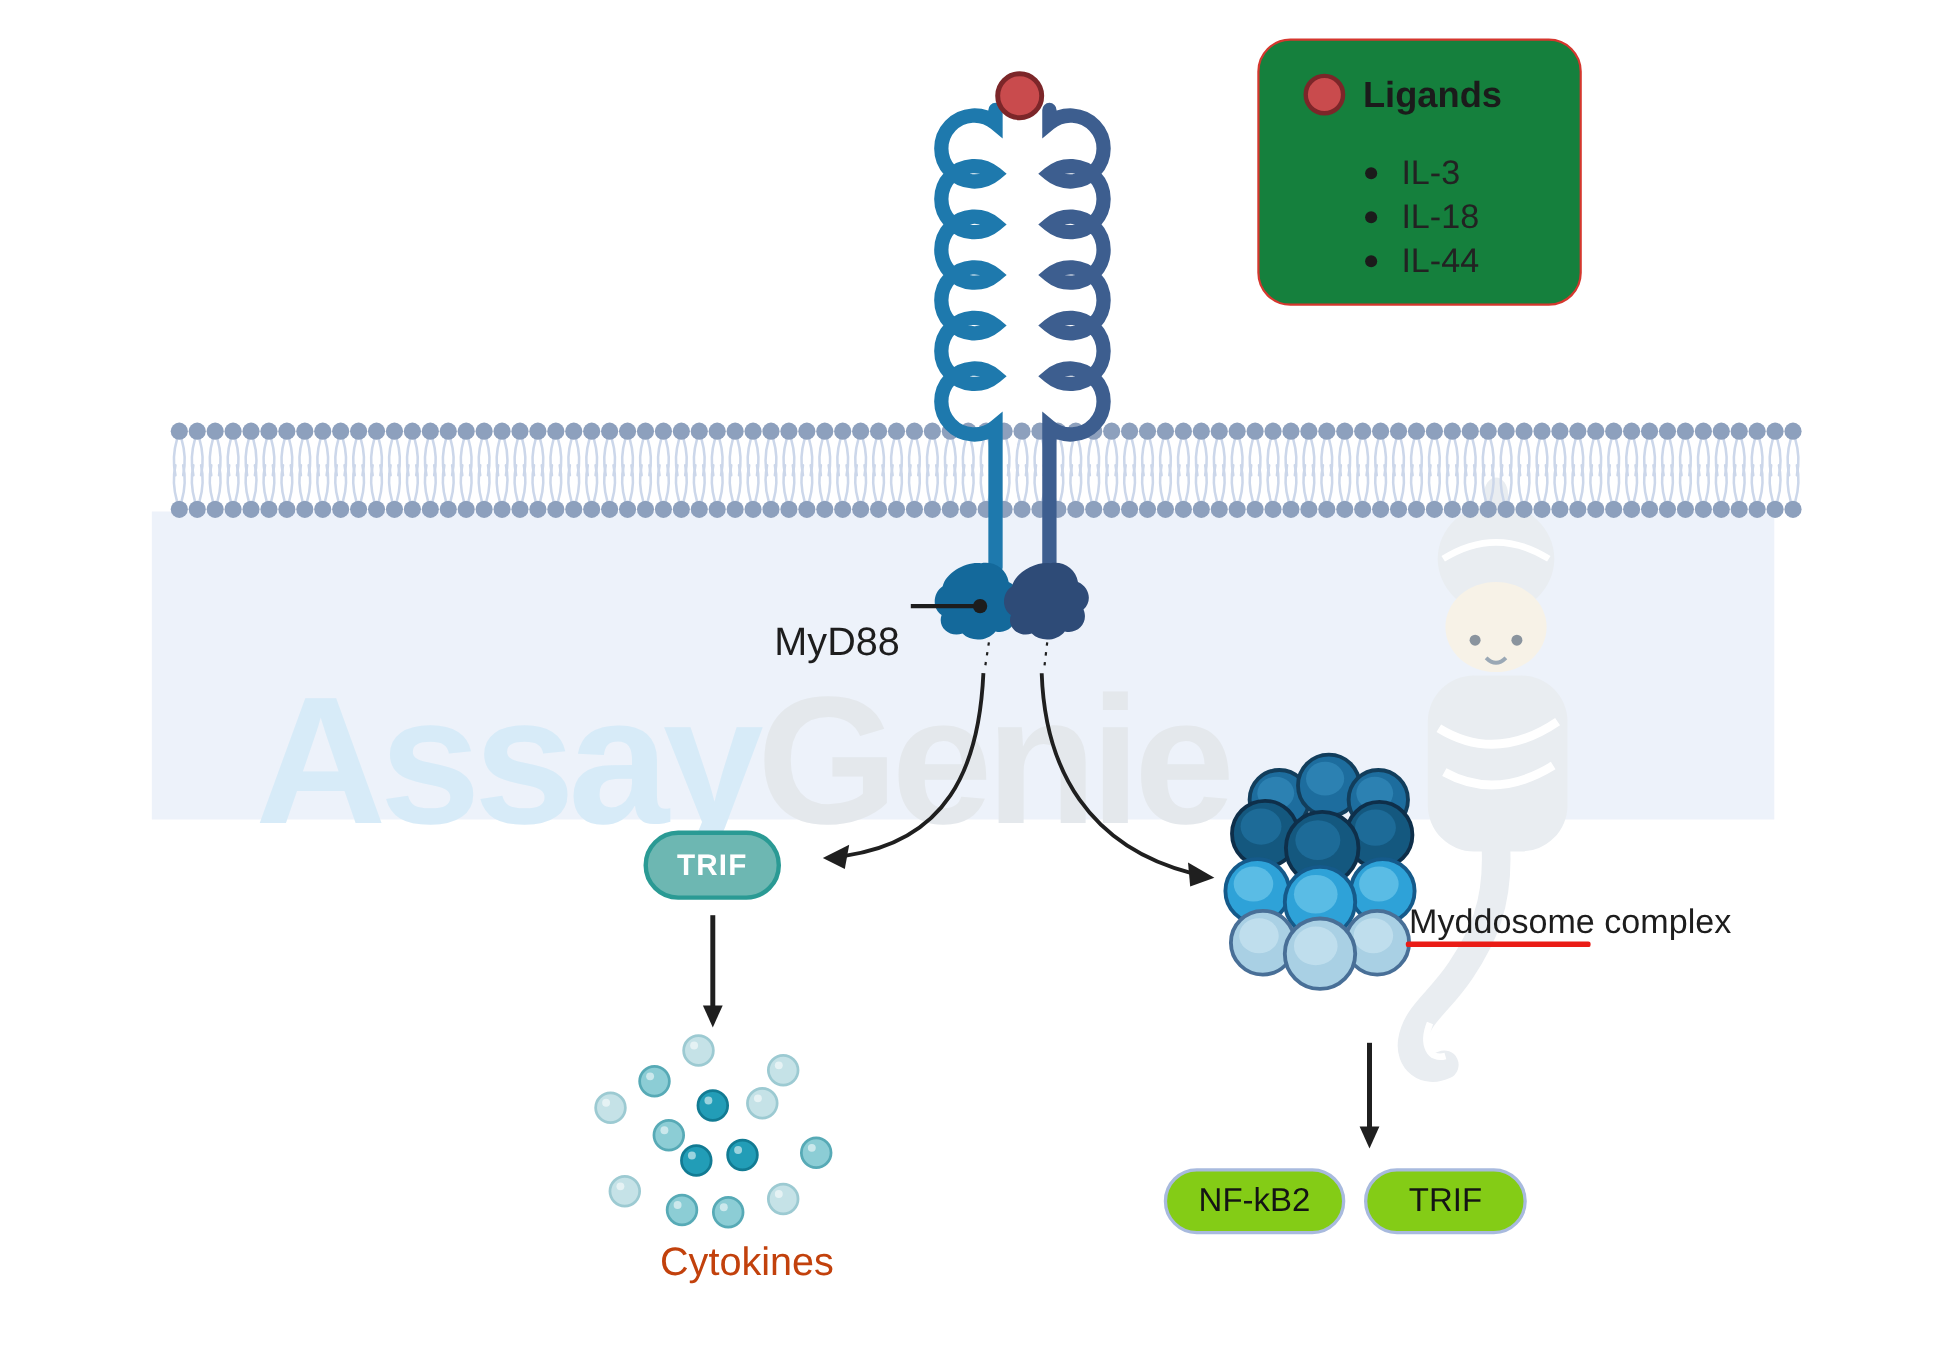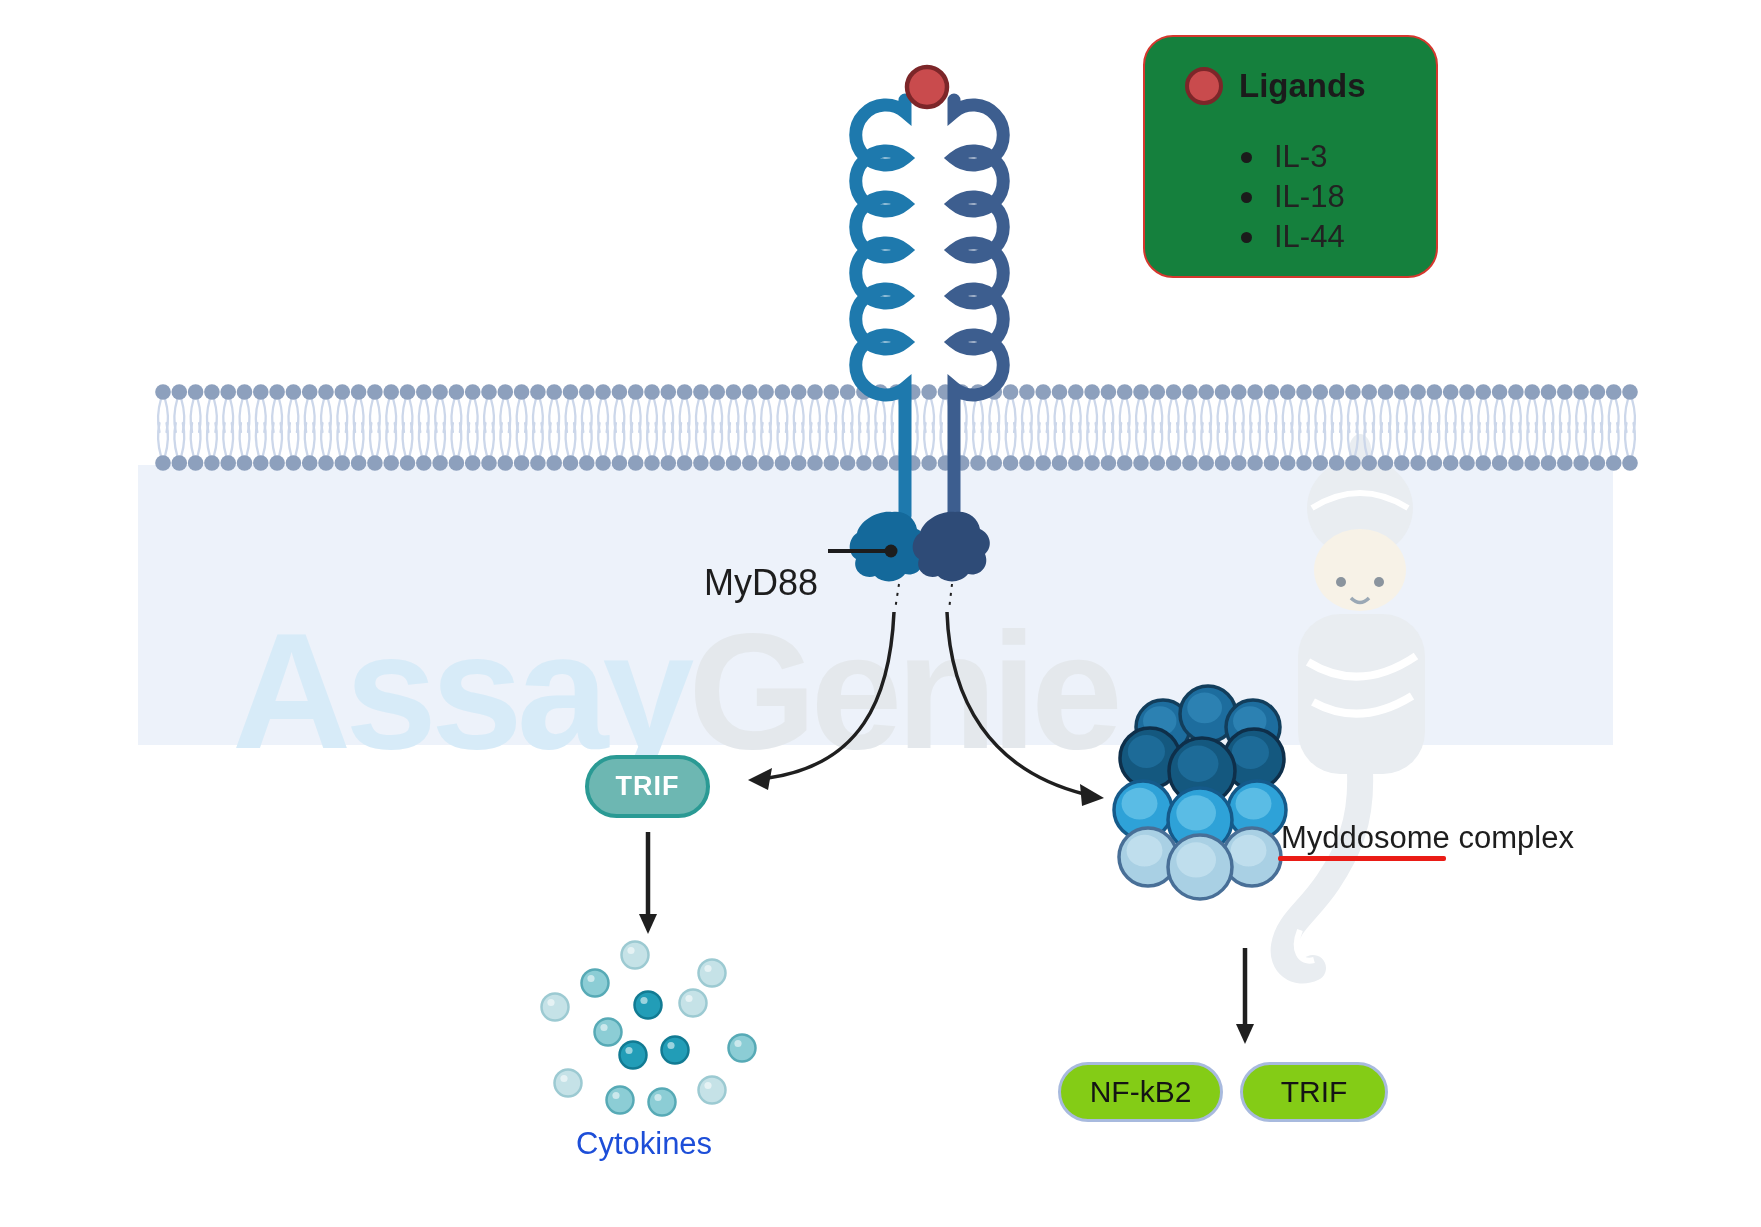--- a/index.html
+++ b/index.html
@@ -22,21 +22,21 @@
   .label{position:absolute;white-space:nowrap;}
   .myd88{left:698px;top:530px;width:120px;text-align:right;font-size:36px;color:#1d1d1d;margin-top:32px;}
   .trif-pill{
     position:absolute;left:585px;top:755px;width:125px;height:63px;border-radius:33px;
     background:#6db7b2;border:4px solid #2a9a94;box-sizing:border-box;
     display:flex;align-items:center;justify-content:center;
     color:#ffffff;font-weight:bold;font-size:27px;letter-spacing:1px;
   }
   .mydd-label{left:1281px;top:820px;font-size:31px;color:#1d1d1d;}
   .mydd-underline{position:absolute;left:1278px;top:856px;width:168px;height:5px;background:#ea1c16;border-radius:2px;}
-  .cyto-label{left:576px;top:1126px;font-size:31px;color:#1d4ed8;}
+  .cyto-label{left:600px;top:1126px;font-size:36px;color:#c2410c;}
   .sig-pill{
     position:absolute;top:1062px;height:60px;border-radius:30px;background:#84cc16;border:3px solid #a8bade;
     box-sizing:border-box;display:flex;align-items:center;justify-content:center;
     font-size:30px;color:#141414;
   }
   .pill-nfkb2{left:1058px;width:165px;}
   .pill-mapk{left:1240px;width:148px;}
 </style>
 </head>
 <body>

